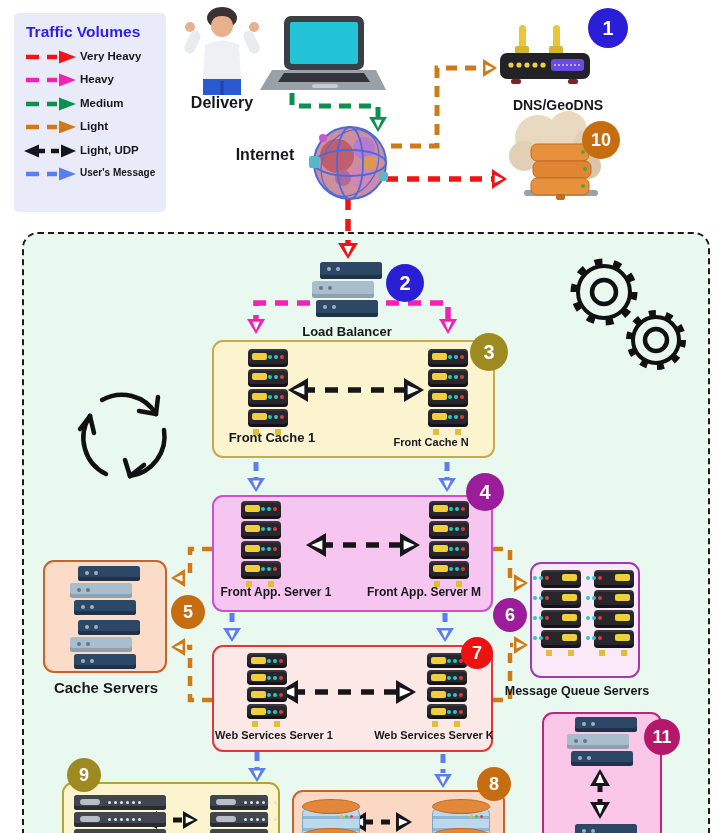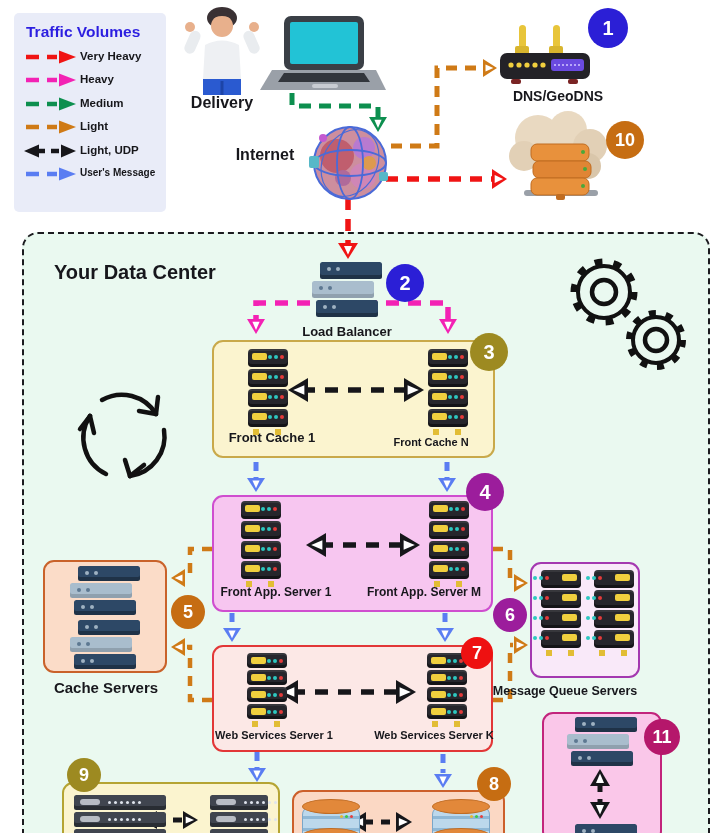--- a/index.html
+++ b/index.html
@@ -184,24 +184,23 @@
       <rect x="31" y="72" width="58" height="17" rx="6" fill="#e8913c"></rect>
     </g>
     <circle cx="83" cy="46" r="2" fill="#4aa83a"></circle>
       <circle cx="85" cy="63" r="2" fill="#4aa83a"></circle>
       <circle cx="83" cy="80" r="2" fill="#4aa83a"></circle>
     <rect x="56" y="88" width="9" height="6" rx="2" fill="#c06c20"></rect>
   </svg>
 
   <div class="lbl" style="left:160px;top:94px;width:124px;font-size:16px">Delivery</div>
   <div class="lbl" style="left:205px;top:146px;width:120px;font-size:16px">Internet</div>
-  <div class="lbl" style="left:488px;top:88px;width:140px;font-size:14px">DNS/GeoDNS</div>
+  <div class="lbl" style="left:488px;top:97px;width:140px;font-size:14px">DNS/GeoDNS</div>
 
   <div class="dc"></div>
-  <div class="lbl" style="left:54px;top:261px;width:220px;font-size:20px;text-align:left">Your Data Center</div>
 
   <svg class="abs icon" style="left:58px;top:378px" width="122" height="112" fill="none" stroke="#111" stroke-width="4.5" stroke-linecap="round">
     <path d="M44 22 A40 40 0 0 1 98 36"></path>
       <path d="M98 36 L100 19"></path>
       <path d="M98 36 L81 33"></path>
     <path d="M106 52 A40 40 0 0 1 72 98"></path>
       <path d="M72 98 L86 87"></path>
       <path d="M72 98 L67 82"></path>
     <path d="M48 96 A40 40 0 0 1 32 38"></path>
       <path d="M32 38 L22 51"></path>
@@ -302,21 +301,21 @@
       <div class="tu"></div>
       <div class="feet"></div>
   </div>
   <div class="tower mir" style="left:594px;top:570px">
     <div class="tu"></div>
       <div class="tu"></div>
       <div class="tu"></div>
       <div class="tu"></div>
       <div class="feet"></div>
   </div>
-  <div class="lbl" style="left:481px;top:684px;width:168px;font-size:12.5px">Message Queue Servers</div>
+  <div class="lbl" style="left:493px;top:684px;width:168px;font-size:12.5px">Message Queue Servers</div>
 
   <div class="box" style="left:62px;top:782px;width:218px;height:70px;background:#fbf4cf;border:2px solid #b5a433"></div>
   <div class="rack" style="left:74px;top:795px">
     <div class="ru"></div>
       <div class="ru"></div>
       <div class="ru"></div>
   </div>
   <div class="rack" style="left:210px;top:795px">
     <div class="ru" style="width:58px"></div>
       <div class="ru" style="width:58px"></div>
@@ -424,21 +423,21 @@
       <polygon points="354.16,822 363.12,818 363.12,826" fill="#ffffff"></polygon>
       <polygon points="412,822 396,832 396,812" fill="#16161a"></polygon>
       <polygon points="407.84,822 398.88,826 398.88,818" fill="#ffffff"></polygon>
       <polygon points="600,769 610,786 590,786" fill="#16161a"></polygon>
       <polygon points="600,773.42 604,782.94 596,782.94" fill="#ffffff"></polygon>
       <polygon points="600,819 590,802 610,802" fill="#16161a"></polygon>
       <polygon points="600,814.58 596,805.06 604,805.06" fill="#ffffff"></polygon>
     </svg>
 
   <div class="badge bg-blue" style="left:588px;top:8px;width:40px;height:40px;font-size:20px">1</div>
-  <div class="badge bg-orange" style="left:606px;top:121px;width:38px;height:38px">10</div>
+  <div class="badge bg-orange" style="left:582px;top:121px;width:38px;height:38px">10</div>
   <div class="badge bg-blue" style="left:386px;top:264px;width:38px;height:38px;font-size:20px">2</div>
   <div class="badge bg-olive" style="left:470px;top:333px;width:38px;height:38px;font-size:20px">3</div>
   <div class="badge bg-purple" style="left:466px;top:473px;width:38px;height:38px;font-size:20px">4</div>
   <div class="badge bg-orange" style="left:171px;top:595px;width:34px;height:34px">5</div>
   <div class="badge bg-purple" style="left:493px;top:598px;width:34px;height:34px">6</div>
   <div class="badge bg-red" style="left:461px;top:637px;width:32px;height:32px">7</div>
   <div class="badge bg-orange" style="left:477px;top:767px;width:34px;height:34px">8</div>
   <div class="badge bg-olive" style="left:67px;top:758px;width:34px;height:34px">9</div>
   <div class="badge bg-magenta" style="left:644px;top:719px;width:36px;height:36px">11</div>
 </div>

